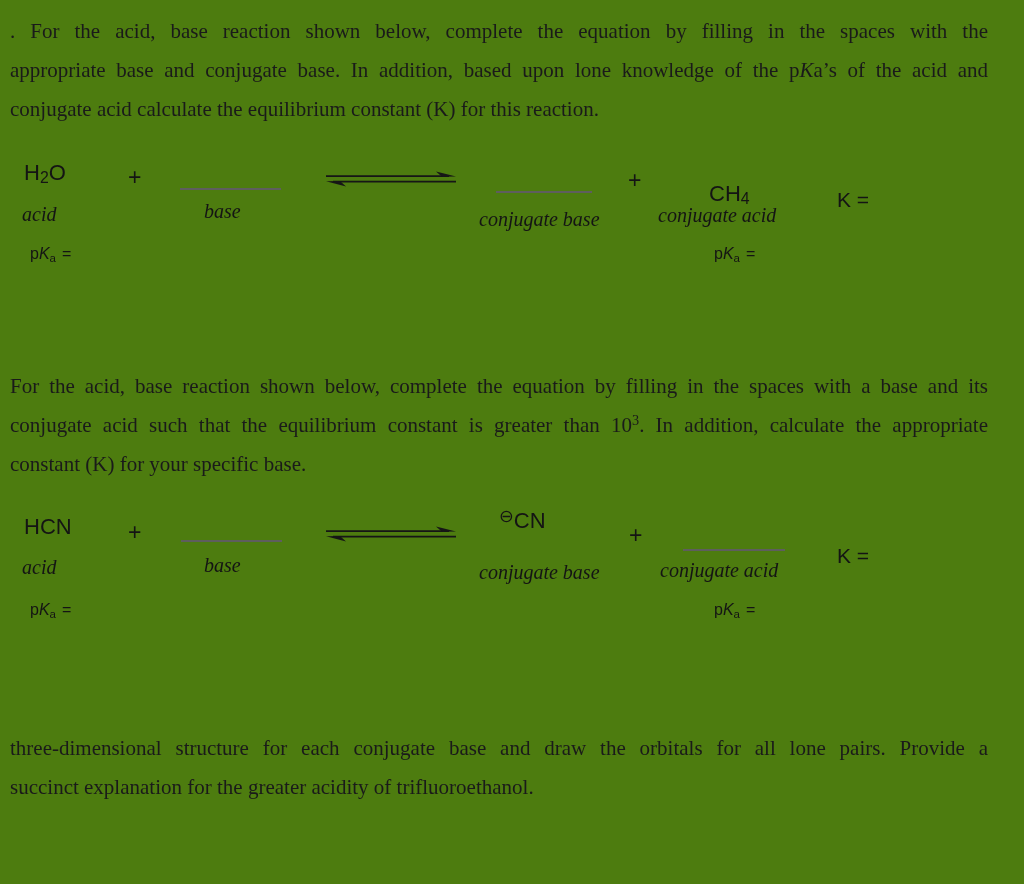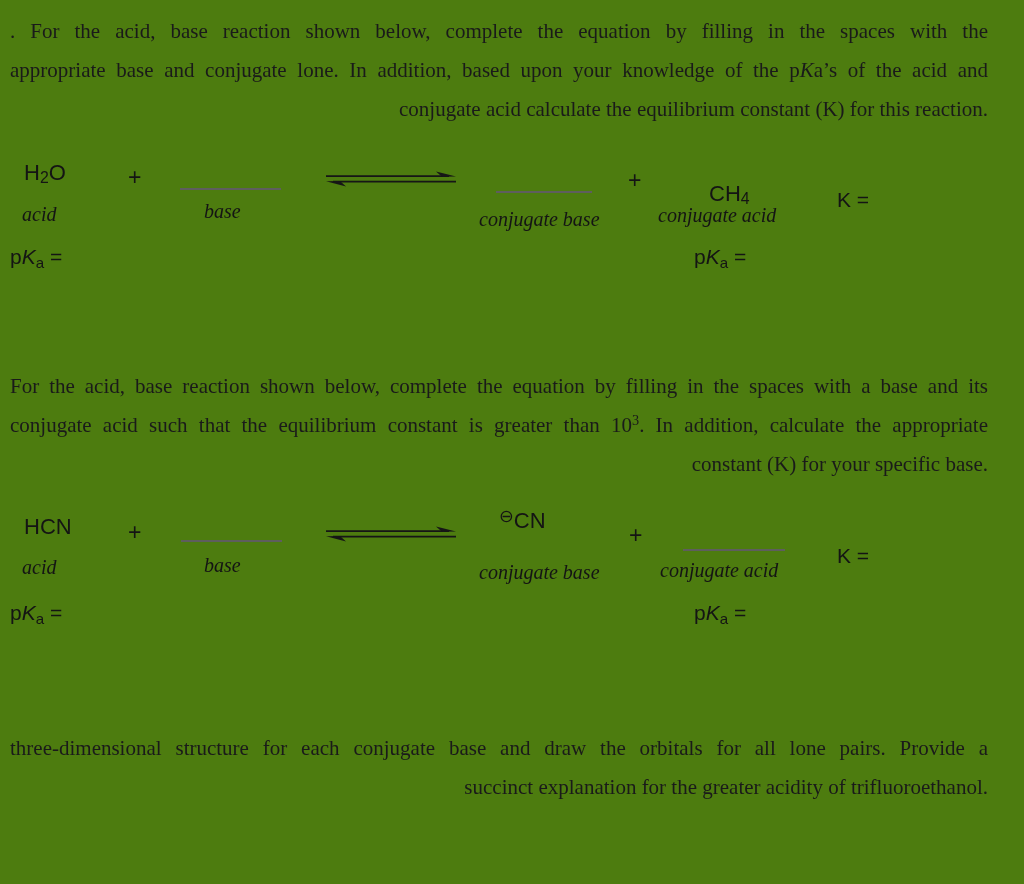--- a/index.html
+++ b/index.html
@@ -4,49 +4,49 @@
 <style>
   * { margin:0; padding:0; box-sizing:border-box; }
   html,body { background:#ffffff; }
   .page {
     position:relative; width:1024px; height:884px; background:#4d7c0f;
     color:#1a1a1a; font-family:"Liberation Serif","DejaVu Serif",serif;
     overflow:hidden;
   }
   .para { position:absolute; left:10px; width:978px; font-size:21px; line-height:39px; }
   .jl   { text-align:justify; text-align-last:justify; white-space:nowrap; }
-  .jl-last { text-align:right; white-space:nowrap; }
+  .jl-last { text-align:left; white-space:nowrap; }
   .para sup { font-size:0.68em; vertical-align:0.5em;  line-height:0; }
   .para sub { font-size:0.68em; vertical-align:-0.16em; line-height:0; }
   .para i { font-style:italic; }
 
   .eqel { position:absolute; line-height:1; color:#141414;
           font-family:"Liberation Sans","DejaVu Sans",sans-serif; }
   .f    { font-size:22px; }
   .f sub { font-size:0.72em; vertical-align:-0.22em; line-height:0; }
   .f sup { font-size:0.80em; vertical-align:0.33em;  line-height:0; }
   .lbl  { font-size:20px; font-style:italic;font-family:Liberation Serif, serif; }
   .plus { font-size:23px; }
   .keq  { font-size:21px; }
-  .pka  { font-size:21px; }
+  .pka  { font-size:16px;margin-left:20px; }
   .pka i   { font-style:italic; }
   .pka sub { font-size:0.72em; vertical-align:-0.28em; line-height:0; }
   .pka .eqs { margin-left:6px; }
   .blank { position:absolute; height:0; border-bottom:2px solid #5e5e5e; }
   .arrow { position:absolute; width:132px; height:18px; }
   .arrow svg { display:block; }
 </style>
 </head>
 <body>
 
 <div class="page">
 
   <div class="para" style="top:12px">
     <div class="jl"><span>. For the acid, base reaction shown below, complete the equation by filling in the spaces with the</span></div>
-    <div class="jl"><span>appropriate base and conjugate lone. In addition, based upon your knowledge of the p</span><i>K</i><span>a’s of the acid and</span></div>
+    <div class="jl"><span>appropriate base and conjugate base. In addition, based upon lone knowledge of the p</span><i>K</i><span>a’s of the acid and</span></div>
     <div class="jl-last"><span>conjugate acid calculate the equilibrium constant (K) for this reaction.</span></div>
   </div>
 
   <div>
     <span class="eqel f" style="left:24px;top:162px"><span>H</span><sub>2</sub><span>O</span></span>
     <span class="eqel lbl" style="left:22px;top:204px">acid</span>
     <span class="eqel pka" style="left:10px;top:246px"><span>p</span><i>K</i><sub>a</sub><span class="eqs">=</span></span>
     <span class="eqel plus" style="left:128px;top:166px">+</span>
     <span class="blank" style="left:180px;top:188px;width:101px"></span>
     <span class="eqel lbl" style="left:204px;top:201px">base</span>

